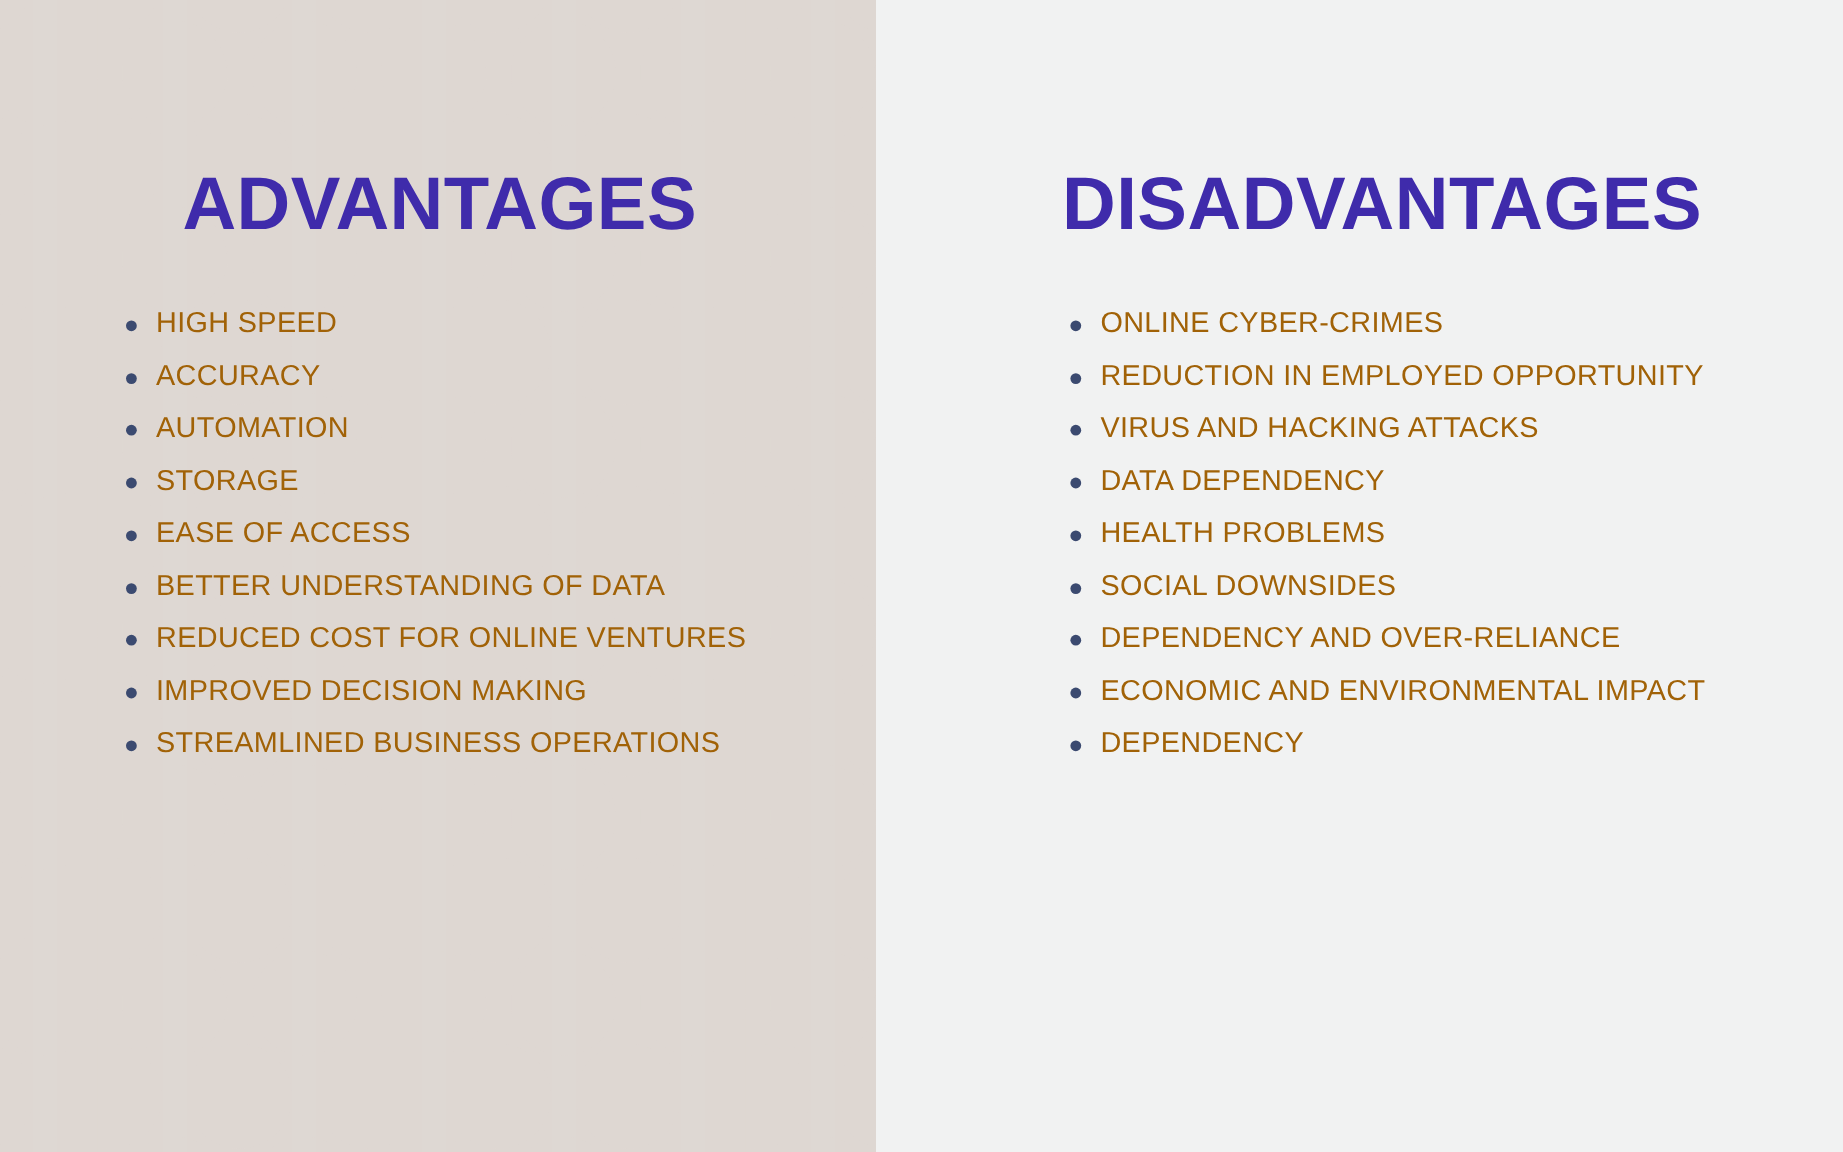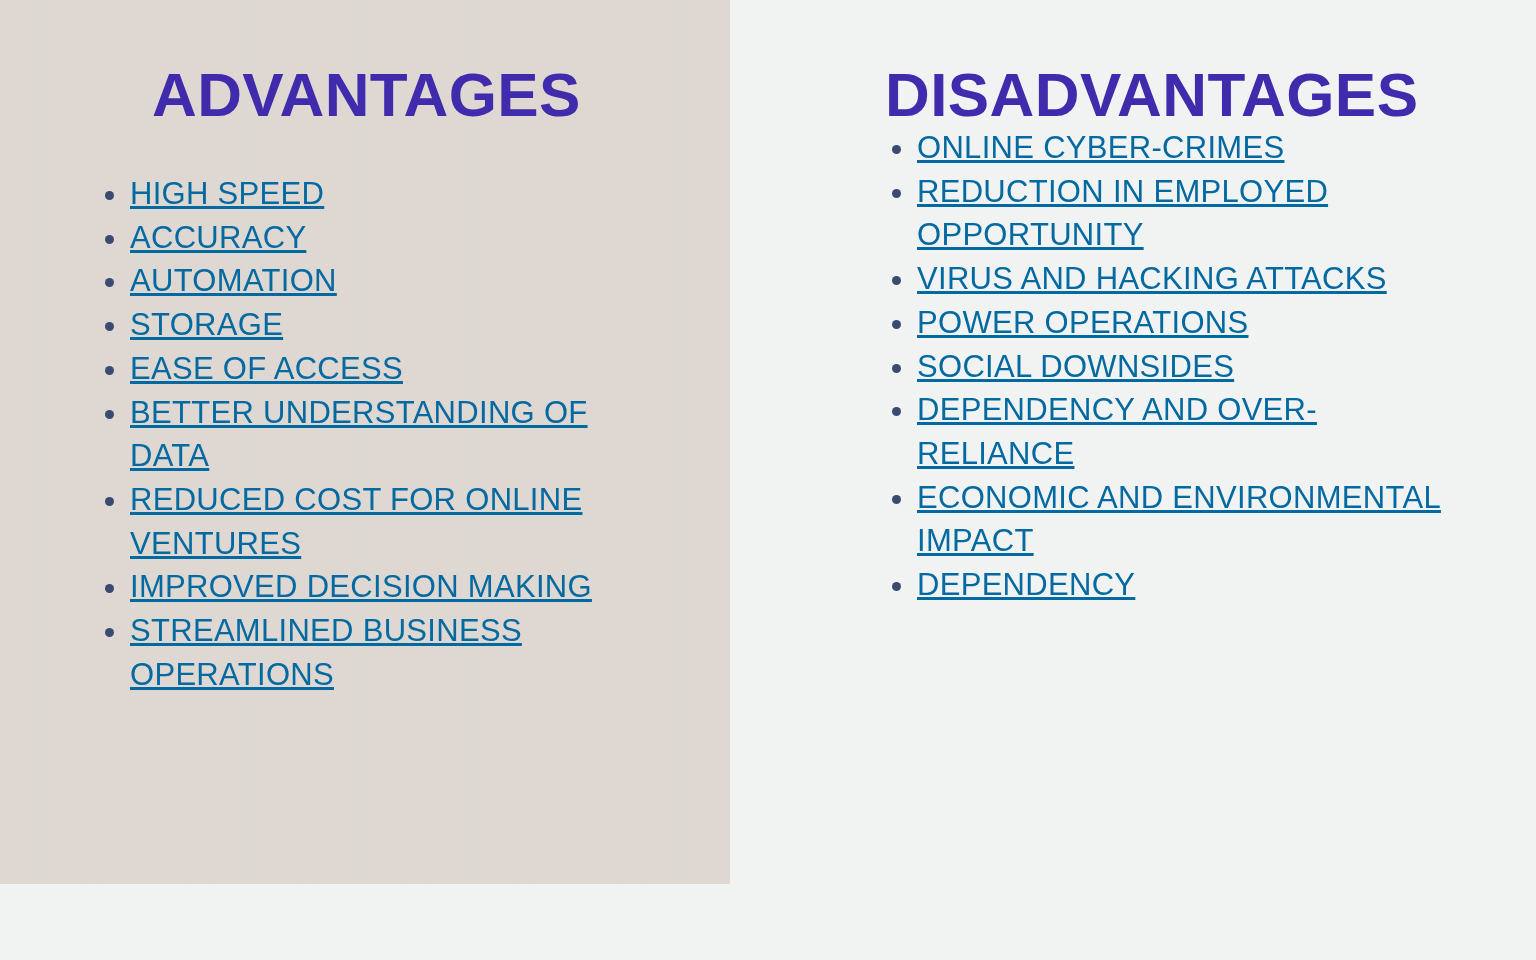--- a/index.html
+++ b/index.html
@@ -13,21 +13,20 @@
     font-family: "Liberation Sans", sans-serif;
     background: #f1f2f2;
   }
 
   #slide {
     position: relative;
     width: 1536px;
     height: 808px;
     display: flex;
     background: #f1f2f2;
-    align-items: center;
   }
 
   
   .panel-left {
     position: relative;
     width: 730px;
     height: 960px;
     background-color: #e4ded9;
     overflow: hidden;
     flex: 0 0 730px;
@@ -80,25 +79,24 @@
     color: #3f2bab;
     line-height: 1;
     margin: 0;
     white-space: nowrap;
   }
 
   .bullet-list {
     list-style: none;
     margin: 0;
     padding: 0;
-    color: #0369a1;
-    font-size: 31px;
+    color: #a16207;
+    font-size: 24px;
     line-height: 43.7px;
     letter-spacing: 0.3px;
-    text-decoration: underline;
   }
   .bullet-list li {
     position: relative;
     padding-left: 32px;
     margin: 0;
   }
   .bullet-list li::before {
     content: "";
     position: absolute;
     left: 7px;
@@ -125,20 +123,21 @@
   }
 
   
   .right-inner {
     position: absolute;
     left: 155px;
     top: 140px;
     width: 580px;
   }
   .right-inner .col-heading {
+    margin-bottom: 46px;
   }
   .right-inner .bullet-list {
     width: 560px;
   }
 </style>
 </head>
 <body>
 
 <div id="slide">
 
@@ -165,21 +164,22 @@
   </section>
 
   <section class="panel-right">
     <div class="right-inner column-content">
       <h1 class="col-heading">DISADVANTAGES</h1>
 
       <ul class="bullet-list">
         <li>ONLINE CYBER-CRIMES</li>
         <li>REDUCTION IN EMPLOYED OPPORTUNITY</li>
         <li>VIRUS AND HACKING ATTACKS</li>
-        <li>POWER OPERATIONS</li>
+        <li>DATA DEPENDENCY</li>
+        <li>HEALTH PROBLEMS</li>
         <li>SOCIAL DOWNSIDES</li>
         <li>DEPENDENCY AND OVER-RELIANCE</li>
         <li>ECONOMIC AND ENVIRONMENTAL IMPACT</li>
         <li>DEPENDENCY</li>
       </ul>
     </div>
   </section>
 
 </div>
 

